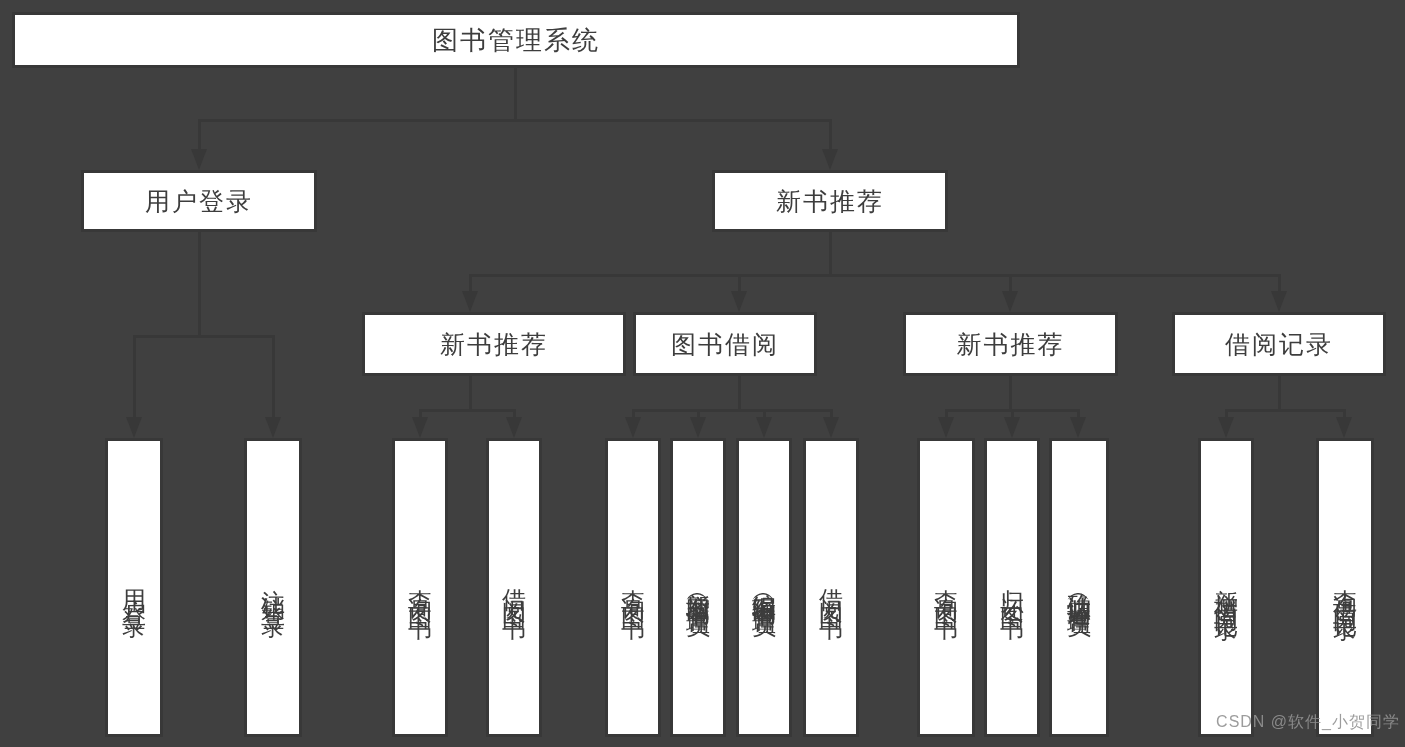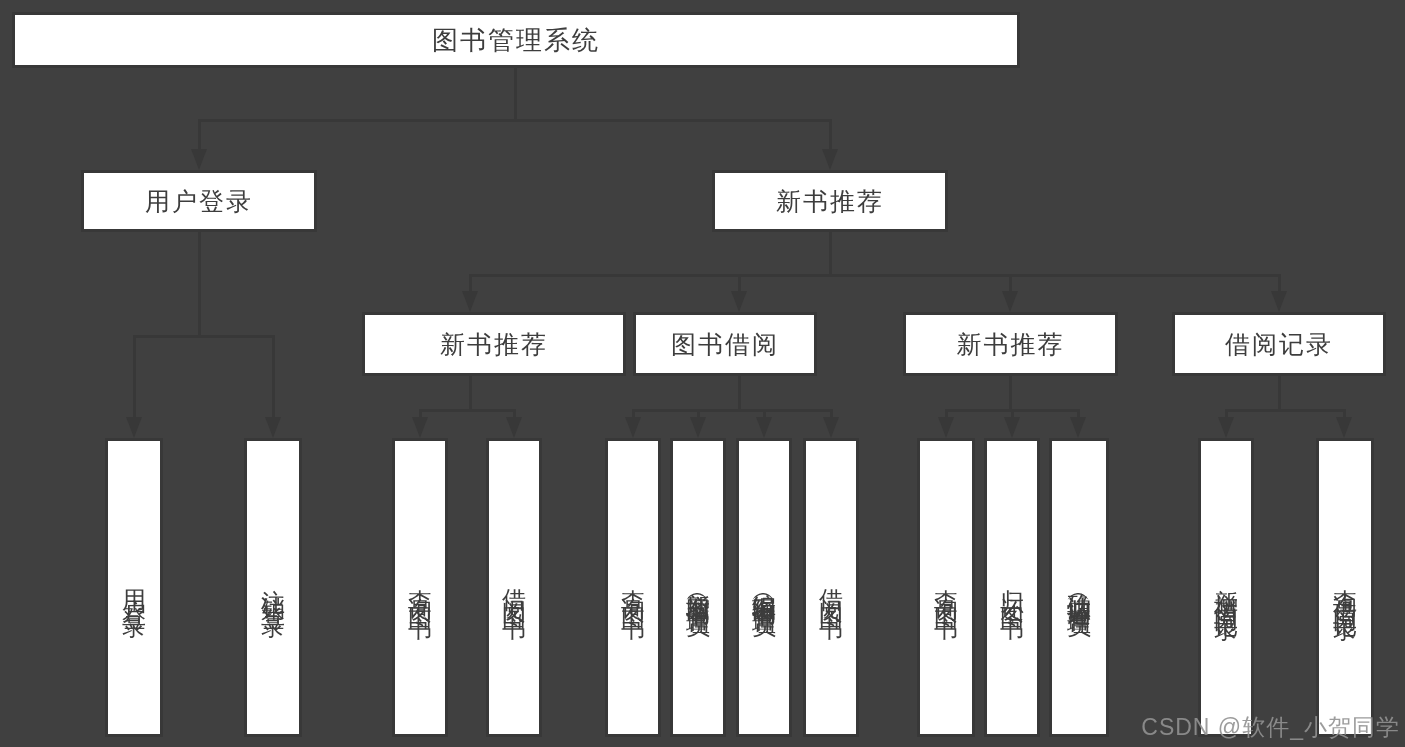--- a/index.html
+++ b/index.html
@@ -20,21 +20,21 @@
   .vline,.hline{position:absolute;background:#383838;}
   .vline{width:3px;}
   .hline{height:3px;}
   .arrow{
     position:absolute;width:0;height:0;
     border-left:8px solid transparent;border-right:8px solid transparent;
     border-top:21px solid #383838;
   }
   .watermark{
     position:absolute;left:1035px;top:712px;width:365px;text-align:right;
-    font-size:23px;letter-spacing:1px;color:rgba(145,145,145,0.9);z-index:5;
+    font-size:16px;letter-spacing:1px;color:rgba(145,145,145,0.9);z-index:5;
   }
 </style>
 </head>
 <body>
 
 <div class="stage">
 
   <div class="node rootnode" style="left:12px;top:12px;width:1008px;height:56px;">图书管理系统</div>
 
   <div class="node hnode" style="left:81px;top:170px;width:236px;height:62px;">用户登录</div>

